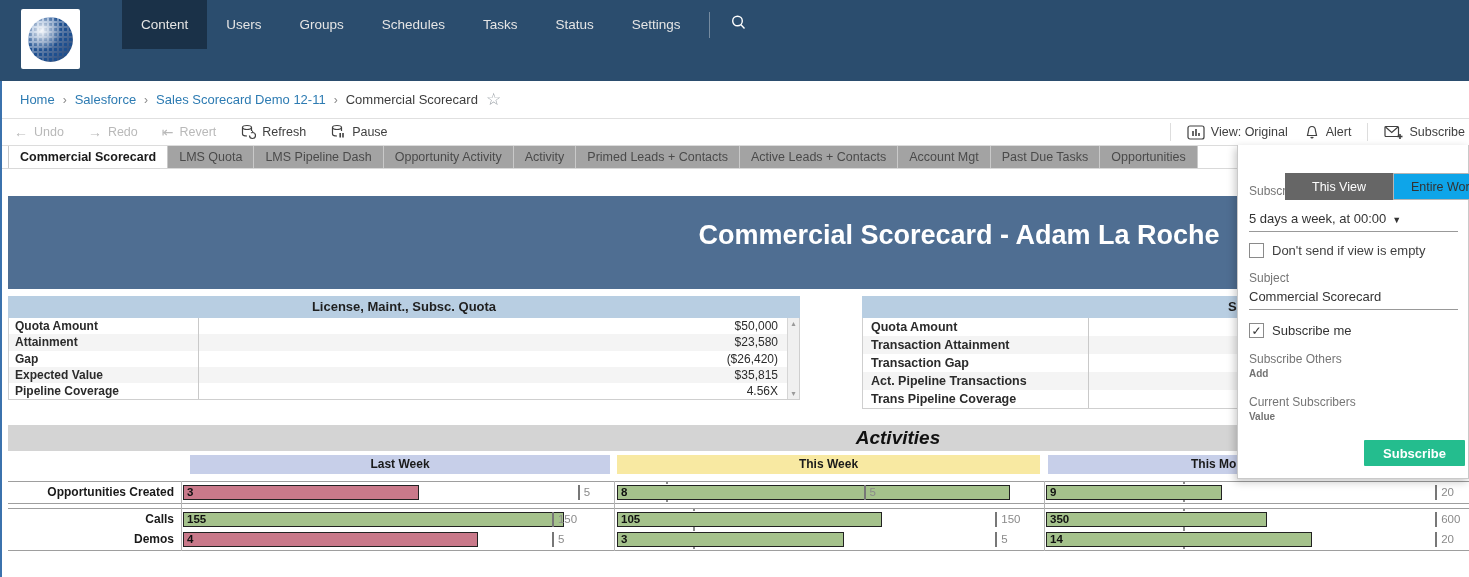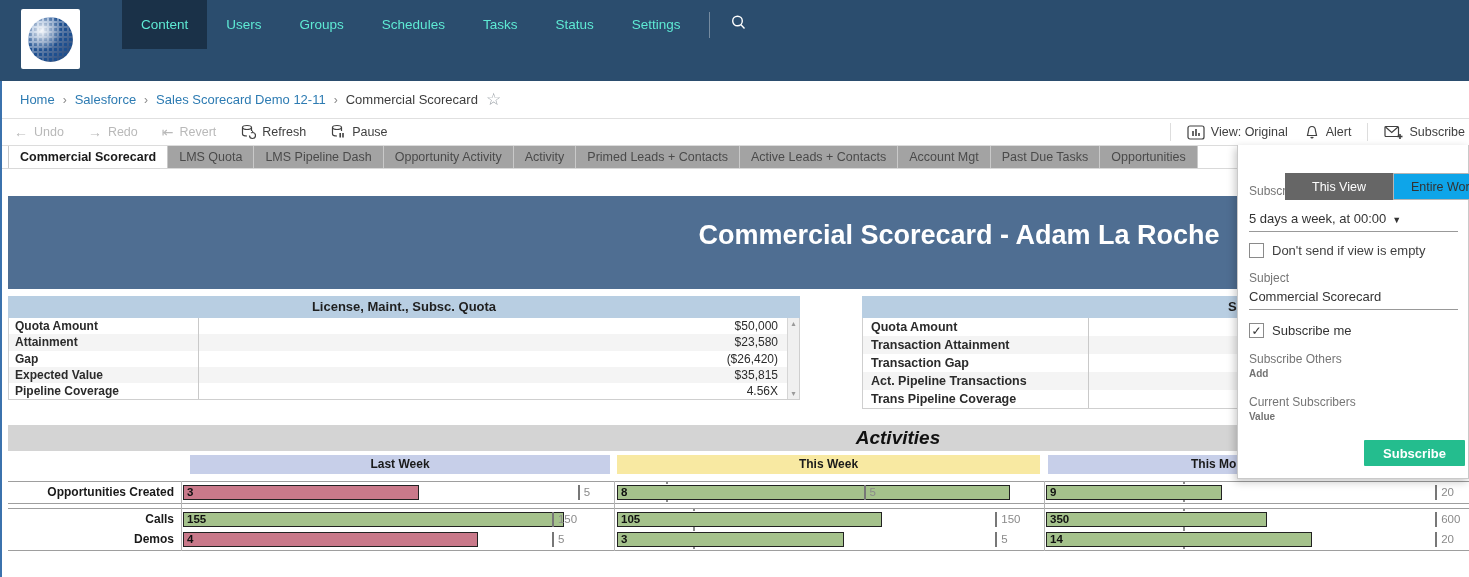--- a/index.html
+++ b/index.html
@@ -9,21 +9,21 @@
   
   .topnav { position:absolute; left:0; top:0; width:1469px; height:81px; background:#2b4d6e; }
   .logo-box { position:absolute; left:21px; top:9px; width:59px; height:60px; background:#fff; border-radius:2px; }
   .logo-globe { position:absolute; left:7px; top:8px; width:45px; height:45px; border-radius:50%;
     background-image:
       radial-gradient(circle at 30% 30%, rgba(255,255,255,.95), rgba(255,255,255,0) 45%),
       radial-gradient(#1d4f8f 1.4px, rgba(255,255,255,0) 1.6px),
       linear-gradient(135deg,#a9c6ea,#16386b);
     background-size:auto,5px 5px,auto; }
   .nav-menu { position:absolute; left:122px; top:0; height:49px; display:flex; align-items:stretch; }
-  .nav-item { display:flex; align-items:center; padding:12px 19px; color:#5eead4; font-size:13.5px; cursor:pointer; }
+  .nav-item { display:flex; align-items:center; padding:12px 19px; color:#e5e5e5; font-size:13.5px; cursor:pointer; }
   .nav-item.active { background:#1a3148; }
   .nav-sep { width:1px; height:26px; background:rgba(255,255,255,.35); align-self:center; margin:0 10px; }
   .nav-search { display:flex; align-items:center; padding:0 10px; }
 
   
   .breadcrumb { position:absolute; left:0; top:81px; width:1469px; height:37px; background:#fff;
     display:flex; align-items:center; padding-left:20px; font-size:13px; }
   .bc-link { color:#2d7bb2; cursor:pointer; }
   .bc-sep { color:#8a8a8a; margin:0 8px; font-size:12px; }
   .bc-current { color:#3d3d3d; }

